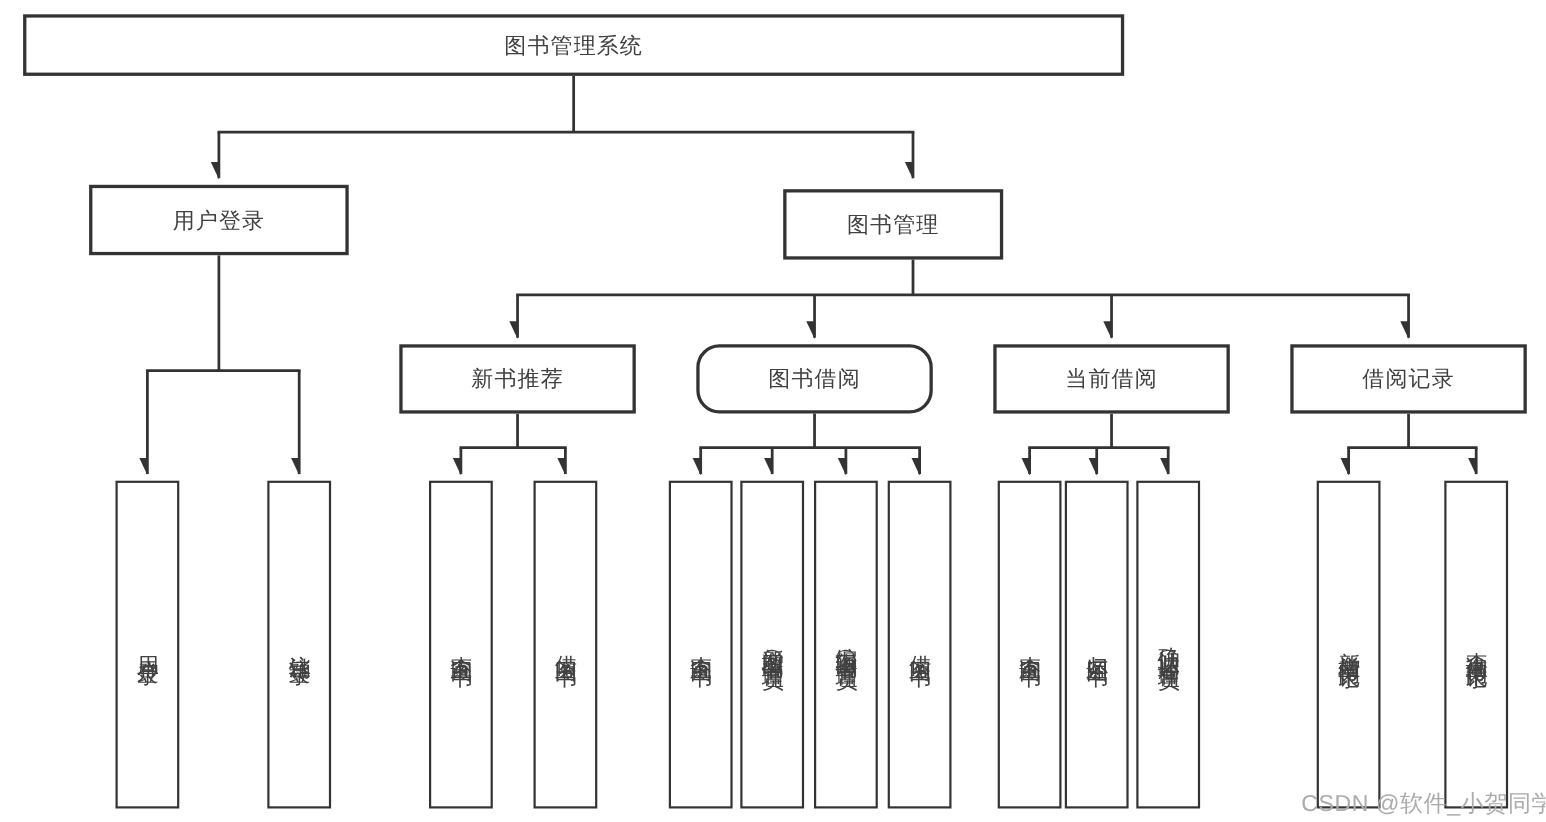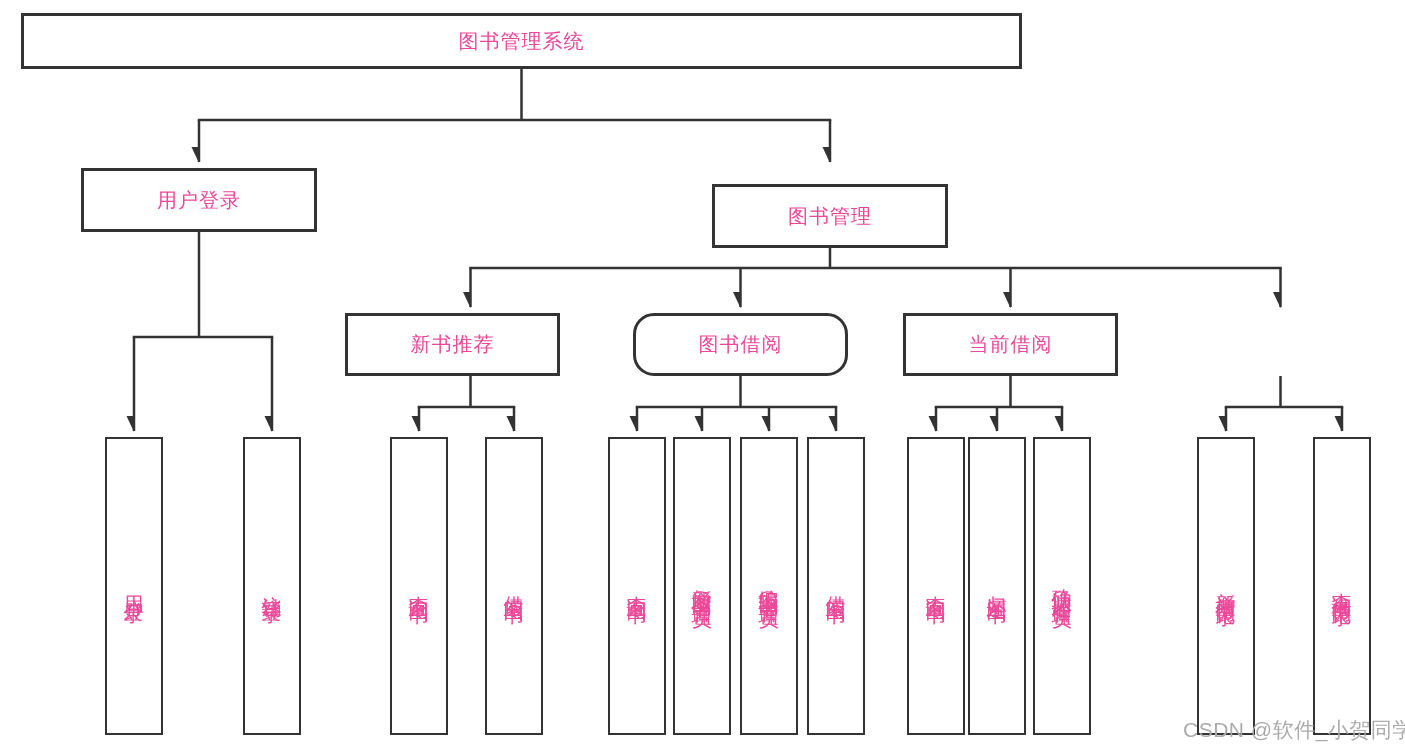--- a/index.html
+++ b/index.html
@@ -19,44 +19,44 @@
     position: absolute;
     left: 0;
     top: 0;
     pointer-events: none;
   }
   .box {
     position: absolute;
     box-sizing: border-box;
     border: 3px solid #333333;
     background: #ffffff;
-    color: #ec4899;
+    color: #404040;
     display: flex;
     align-items: center;
     justify-content: center;
     font-size: 20px;
     letter-spacing: 1px;
     text-align: center;
   }
   .v-box {
     border-width: 2.5px;
     writing-mode: vertical-lr;
     text-orientation: mixed;
     letter-spacing: 3px;
     line-height: 1;
     font-size: 20px;
   }
   
   #n-root   { left: 21px;   top: 13px;  width: 1001px; height: 56px; }
   
   #n-login  { left: 81px;   top: 168px; width: 236px;  height: 64px; }
-  #n-mgmt   { left: 712px;  top: 184px; width: 236px;  height: 64px; }
+  #n-mgmt   { left: 712px;  top: 172px; width: 200px;  height: 64px; }
   
   .lvl3     { top: 313px; width: 215px; height: 63px; }
-  #n-newrec { left: 345px;  }
+  #n-newrec { left: 363px;  }
   #n-borrow { left: 633px; border-radius: 21px;  }
   #n-curr   { left: 903px; text-align: right;  }
   #n-record { left: 1173px; }
   
   .leaf     { top: 437px; width: 58px; height: 298px; }
   #l-ulogin  { left: 105px;  }
   #l-logout  { left: 243px;  }
   #l-qbook1  { left: 390px;  }
   #l-bbook1  { left: 485px;  }
   #l-qbook2  { left: 608px;  }
@@ -129,20 +129,21 @@
   </svg>
 
   <div class="box" id="n-root">图书管理系统</div>
 
   <div class="box" id="n-login">用户登录</div>
   <div class="box" id="n-mgmt">图书管理</div>
 
   <div class="box lvl3" id="n-newrec">新书推荐</div>
   <div class="box lvl3" id="n-borrow">图书借阅</div>
   <div class="box lvl3" id="n-curr">当前借阅</div>
+  <div class="box lvl3" id="n-record">借阅记录</div>
 
   <div class="box v-box leaf" id="l-ulogin">用户登录</div>
   <div class="box v-box leaf" id="l-logout">注销登录</div>
   <div class="box v-box leaf" id="l-qbook1">查询图书</div>
   <div class="box v-box leaf" id="l-bbook1">借阅图书</div>
   <div class="box v-box leaf" id="l-qbook2">查询图书</div>
   <div class="box v-box leaf" id="l-addbook">新增图书（管理员）</div>
   <div class="box v-box leaf" id="l-editbook">编辑图书（管理员）</div>
   <div class="box v-box leaf" id="l-bbook2">借阅图书</div>
   <div class="box v-box leaf" id="l-qbook3">查询图书</div>

